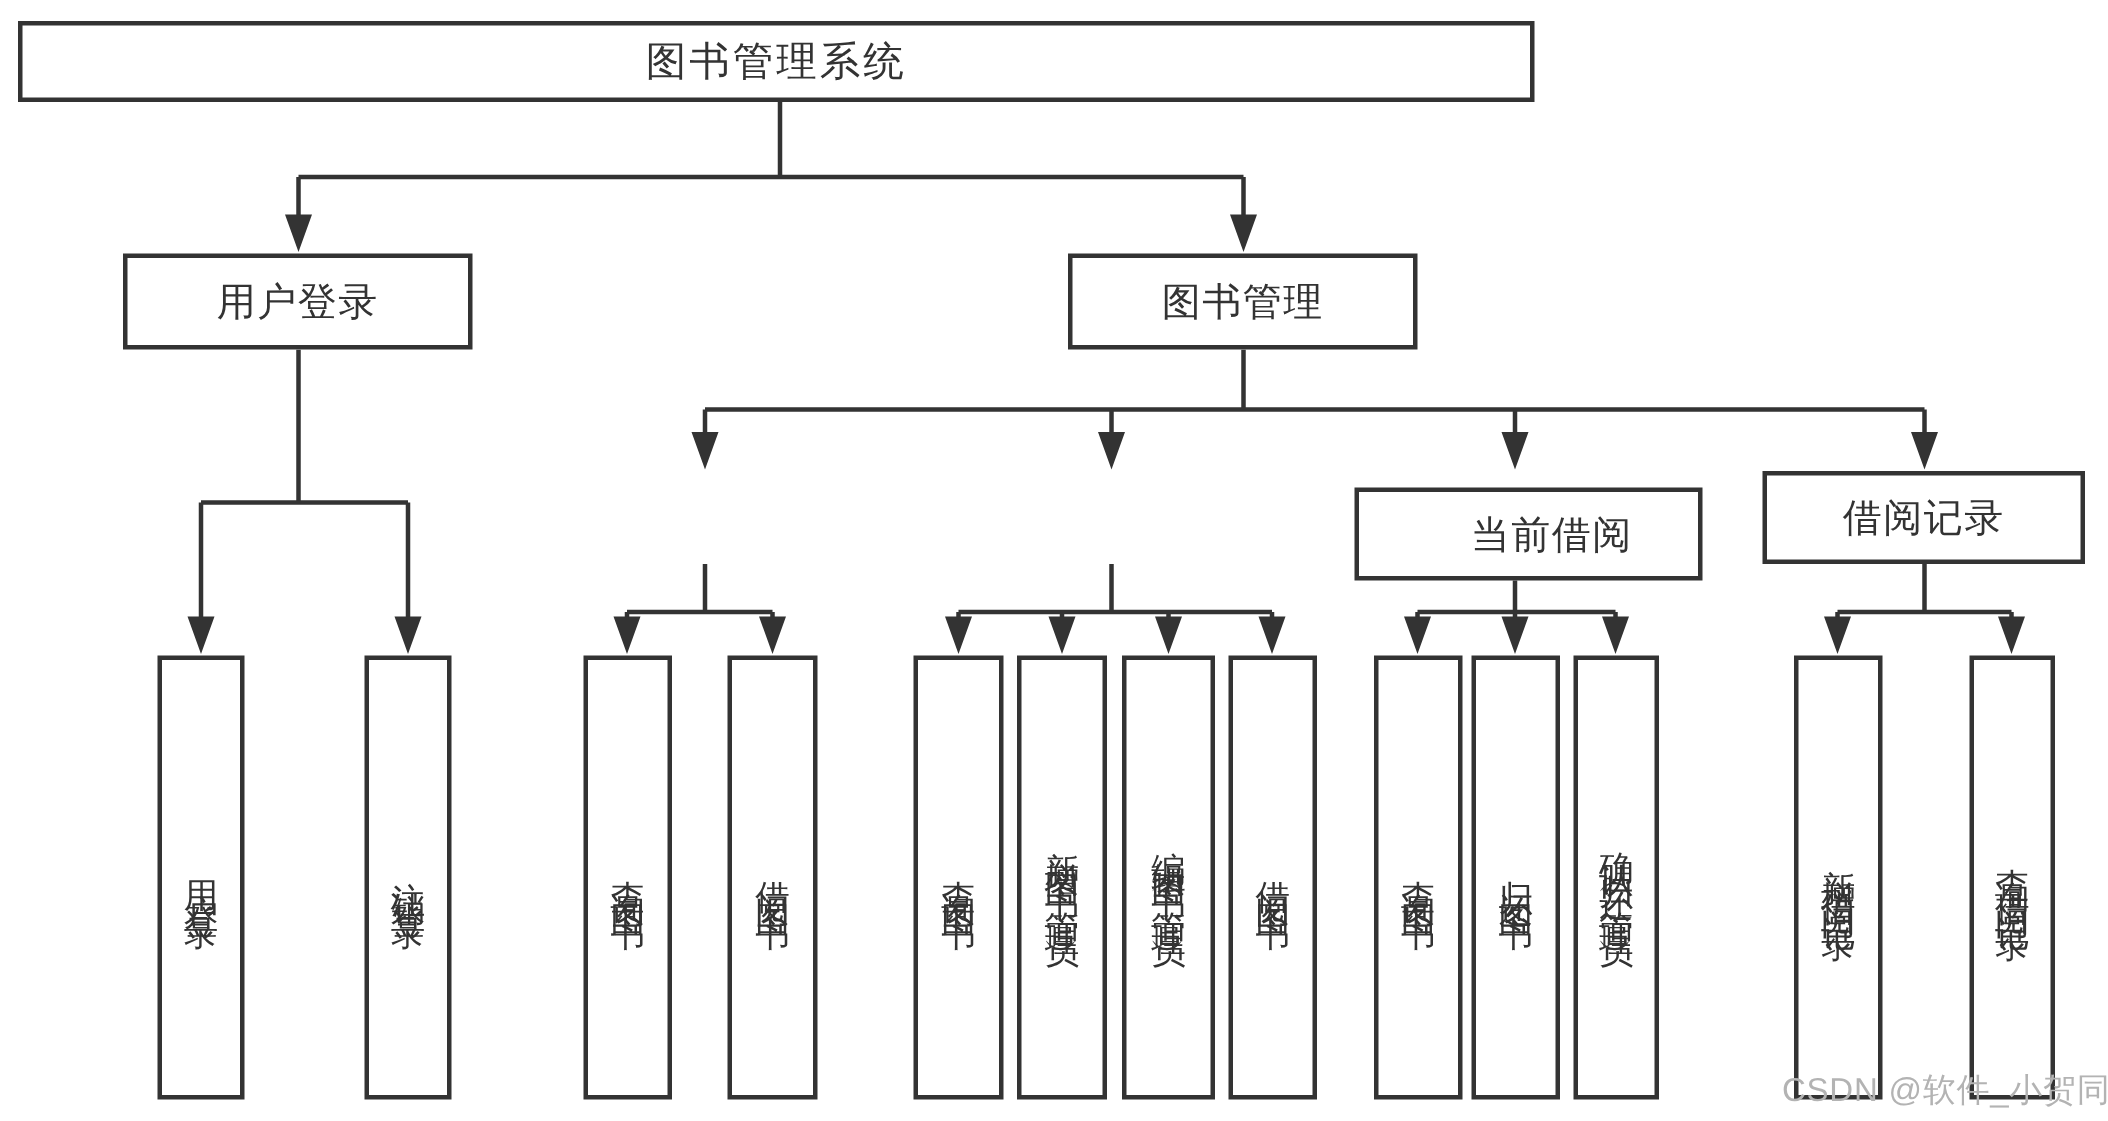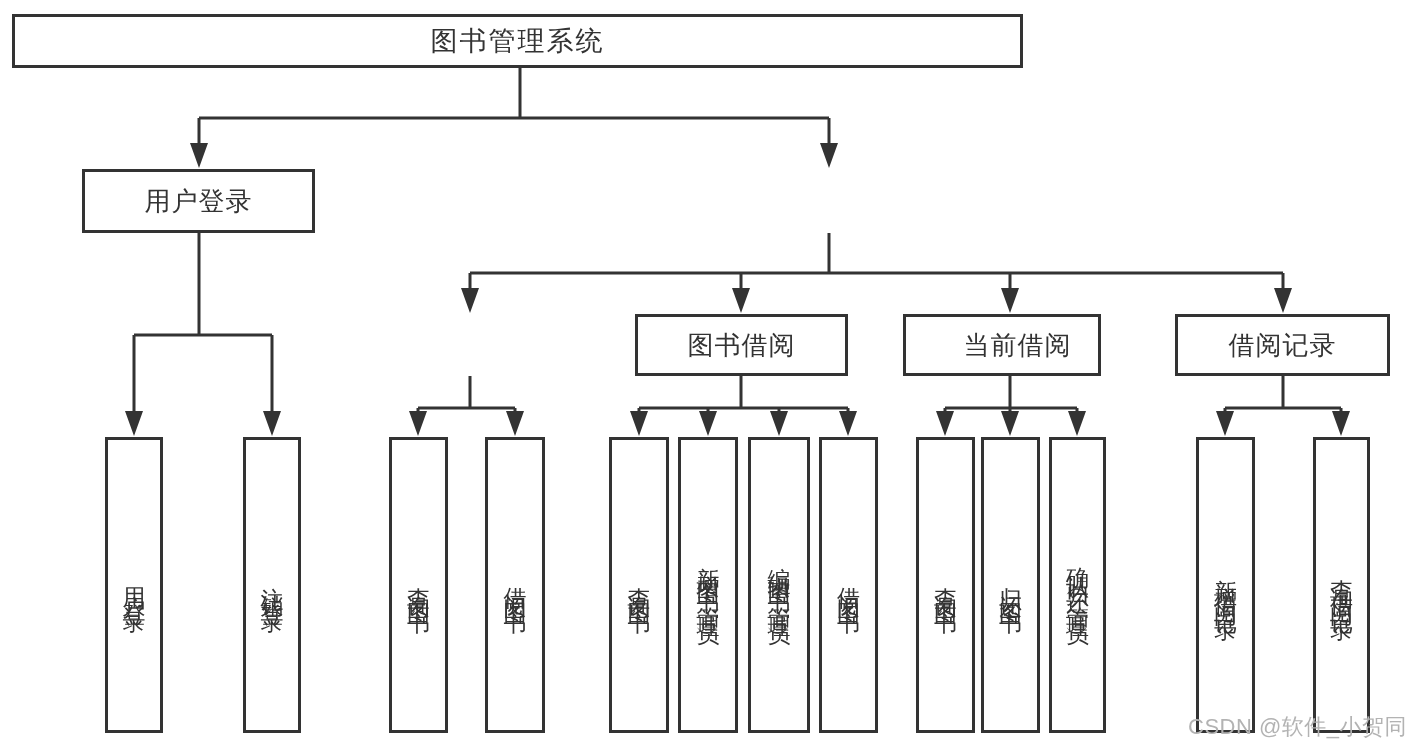--- a/index.html
+++ b/index.html
@@ -107,25 +107,25 @@
     </g>
   </svg>
 
   <div class="node root" style="left:12px; top:14px; width:1011px; height:54px;">
     <span>图书管理系统</span>
   </div>
 
   <div class="node h" style="left:82px; top:169px; width:233px; height:64px;">
     <span>用户登录</span>
   </div>
+  <div class="node h" style="left:712px; top:169px; width:233px; height:64px;">
+    <span>图书管理</span>
+  </div>
 
-  <div class="node h" style="left:635px; top:314px; width:213px; height:62px;">
-    <span>图书借阅</span>
-  </div>
-  <div class="node h" style="left:903px; top:314px; width:198px; height:62px;padding-left:31px;">
+  <div class="node h" style="left:903px; top:325px; width:232px; height:62px;padding-left:31px;">
     <span>当前借阅</span>
   </div>
   <div class="node h" style="left:1175px; top:314px; width:215px; height:62px;">
     <span>借阅记录</span>
   </div>
 
   <div class="node v" style="left:105px; top:437px; width:58px; height:296px;">
     <span class="vtext">用户登录</span>
   </div>
   <div class="node v" style="left:243px; top:437px; width:58px; height:296px;">

